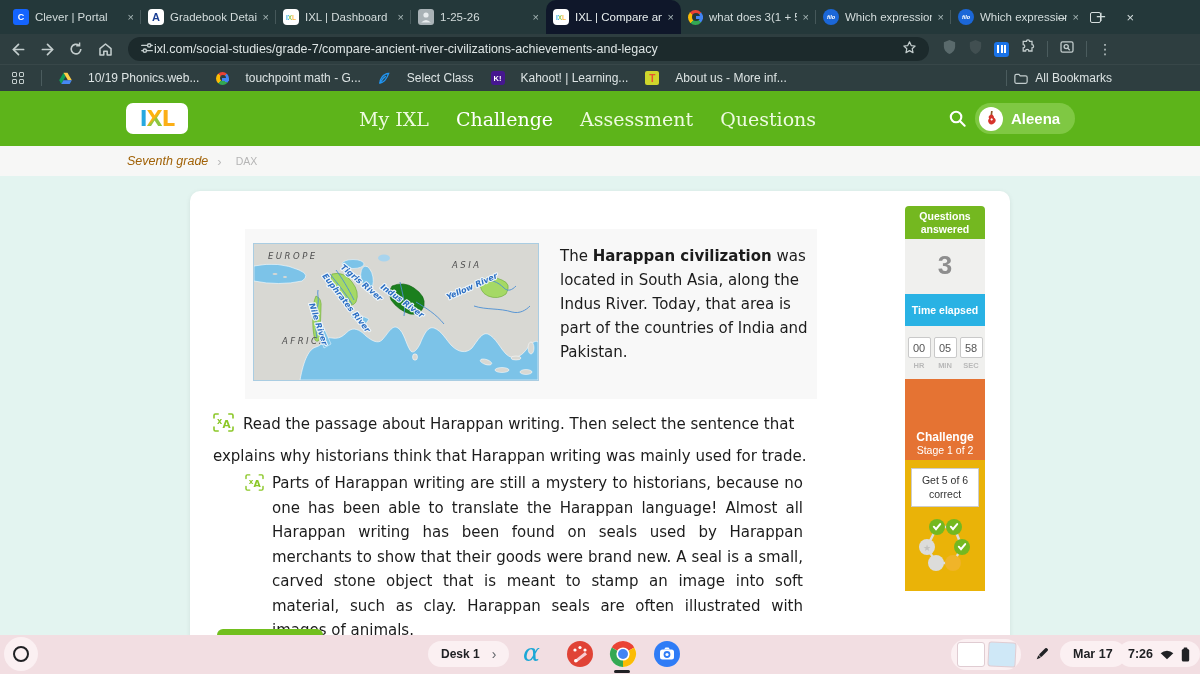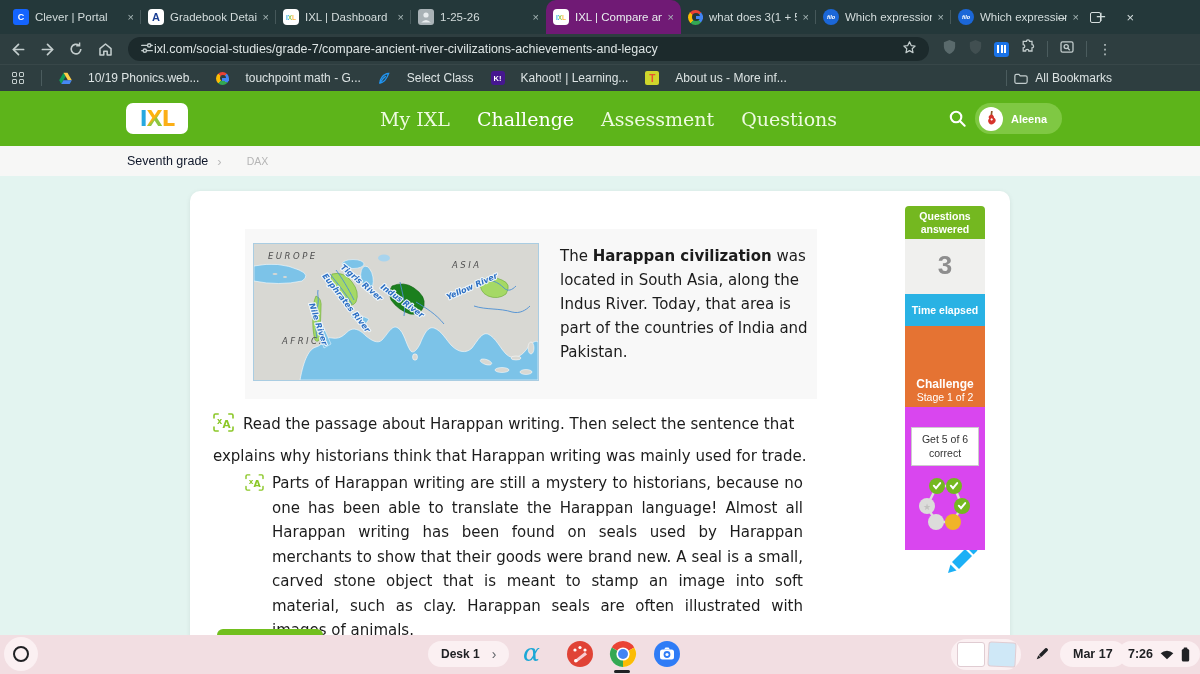--- a/index.html
+++ b/index.html
@@ -4,21 +4,21 @@
 <style>
   html,body{margin:0;padding:0;}
   body{width:1200px;height:674px;overflow:hidden;font-family:"Liberation Sans",sans-serif;background:#e3f4f0;}
   .window{position:relative;width:1200px;height:674px;}
 
   
   .tabstrip{height:34px;background:#24383a;display:flex;align-items:stretch;padding-left:6px;position:relative;}
   .tab{width:121px;display:flex;align-items:center;gap:6px;padding:0 7px;color:#d3dcdc;font-size:11.5px;position:relative;cursor:default;}
   .tab .title{flex:1;white-space:nowrap;overflow:hidden;}
   .tab .close{color:#a9b8b8;font-size:11px;flex:none;}
-  .tab.active{background:#701a75;border-radius:10px 10px 0 0;color:#e9efef;}
+  .tab.active{background:#0f172a;border-radius:10px 10px 0 0;color:#e9efef;}
   .tab:not(.active)+.tab:not(.active)::before{content:'';position:absolute;left:-1px;top:10px;height:14px;width:1px;background:#46585a;}
   .fav{width:16px;height:16px;border-radius:4px;flex:none;display:flex;align-items:center;justify-content:center;font-weight:bold;font-size:9px;overflow:hidden;}
   .fav.clever{background:#1464ff;color:#fff;border-radius:3px;}
   .fav.gradebook{background:#fff;color:#1b3f94;font-size:11px;}
   .fav.ixlfav{background:#fff;font-size:6.5px;letter-spacing:0;}
   .fav.ixlfav span{background:linear-gradient(90deg,#2aa9e0 0 34%,#8cc63f 34% 63%,#fbb03b 63%);-webkit-background-clip:text;background-clip:text;color:transparent;font-weight:800;}
   .fav.person{background:#a9b2b6;border-radius:3px;}
   .fav.filo{background:#1b67d8;border-radius:50%;color:#fff;font-size:5.5px;font-style:italic;}
   .gmark{width:15px;height:15px;border-radius:50%;position:relative;background:conic-gradient(from -45deg,#ea4335 0 25%,#4285f4 0 50%,#34a853 0 75%,#fbbc05 0 100%);flex:none;}
   .gmark::after{content:'';position:absolute;inset:3.5px;background:var(--hole,#24383a);border-radius:50%;}
@@ -46,33 +46,33 @@
   .kicon{width:14px;height:14px;background:#46178f;border-radius:3px;color:#fff;font-size:7.5px;font-weight:bold;display:flex;align-items:center;justify-content:center;}
   .ticon{width:14px;height:14px;background:#cfd62c;border-radius:2px;color:#e8542f;font-size:10px;font-weight:bold;display:flex;align-items:center;justify-content:center;}
   .allbm{margin-left:auto;display:flex;align-items:center;gap:7px;margin-right:76px;}
 
   
   .ixl-header{height:55px;background:#5db41a;position:relative;}
   .ixl-logo{position:absolute;left:126px;top:12px;width:62px;height:31px;background:#fff;border-radius:7px;display:flex;align-items:center;justify-content:center;font-family:"DejaVu Sans",sans-serif;font-weight:800;font-size:21px;letter-spacing:-1px;}
   .ixl-logo .li{color:#27a8e0;}
   .ixl-logo .lx{background:linear-gradient(135deg,#ffb20e 45%,#8cc63f 55%);-webkit-background-clip:text;background-clip:text;color:transparent;}
   .ixl-logo .ll{color:#fbaf17;}
-  .ixl-nav{position:absolute;left:380px;top:0;height:55px;display:flex;align-items:center;gap:27px;font-family:"DejaVu Serif","Liberation Serif",serif;font-size:19px;color:#edfadf;}
+  .ixl-nav{position:absolute;left:359px;top:0;height:55px;display:flex;align-items:center;gap:27px;font-family:"DejaVu Serif","Liberation Serif",serif;font-size:19px;color:#edfadf;}
   .ixl-nav .active{color:#ffffff;}
   .hdr-search{position:absolute;left:947px;top:17px;}
   .user-pill{position:absolute;left:975px;top:12px;height:31px;background:#7fc843;border-radius:17px;display:flex;align-items:center;padding:3px 15px 3px 4px;gap:8px;box-sizing:border-box;}
   .avatar{width:24px;height:24px;background:#fff;border-radius:50%;display:flex;align-items:center;justify-content:center;}
-  .user-name{color:#fff;font-size:11px;font-weight:bold;}
+  .user-name{color:#fff;font-size:15px;font-weight:bold;}
 
   
   .crumbbar{height:30px;background:#f7f7f6;display:flex;align-items:center;padding-left:127px;font-size:12.5px;gap:9px;}
-  .bc-grade{color:#0f172a;}
+  .bc-grade{color:#a16207;font-style:italic;}
   .bc-sep{color:#bbbbbb;font-size:13px;}
   .bc-skill{color:#3f3f3f;}
-  .bc-code{color:#b5b5b5;font-size:10.5px;margin-left:16px;}
+  .bc-code{color:#b5b5b5;font-size:10.5px;margin-left:5px;}
 
   
   .main{position:relative;height:460px;background:#e3f4f0;overflow:hidden;}
   .card{position:absolute;left:190px;top:15px;width:820px;height:520px;background:#fff;border-radius:10px 10px 0 0;box-shadow:0 1px 5px rgba(0,0,0,.08);}
 
   .intro-panel{position:absolute;left:55px;top:38px;width:572px;height:170px;background:#f8f8f8;box-sizing:border-box;padding:14px 0 0 8px;display:flex;}
   .mapbox{width:284px;height:136px;border:1px solid #aacde2;flex:none;}
   .intro-text{margin-left:21px;margin-top:1px;width:258px;font-family:"DejaVu Sans",sans-serif;font-size:15px;line-height:24px;color:#1c1c1c;}
 
   .question{position:absolute;left:23px;top:219px;width:645px;font-family:"DejaVu Sans",sans-serif;font-size:15px;line-height:29px;color:#1c1c1c;}
@@ -91,21 +91,21 @@
   .qa-body{background:#f0f0ee;text-align:center;padding:11px 0 13px;font-size:26px;font-weight:bold;color:#8e8e8e;}
   .te-head{background:#29b2e4;}
   .te-body{background:#f0f0ee;padding:11px 0 9px;}
   .time-row{display:flex;gap:3px;justify-content:center;}
   .tbox{width:21px;height:19px;background:#fff;border:1px solid #c9c9c9;border-radius:2px;font-size:11px;color:#555;display:flex;align-items:center;justify-content:center;}
   .tlabels{display:flex;gap:3px;justify-content:center;margin-top:3px;}
   .tlabels span{width:23px;text-align:center;font-size:7.5px;color:#b9b9b9;font-weight:bold;}
   .ch-head{background:#e57333;}
   .ch-title{font-size:12px;margin-top:48px;}
   .ch-stage{font-weight:normal;font-size:10.5px;}
-  .ch-body{background:#d946ef;padding:20px 6px 12px;}
+  .ch-body{background:#eab308;padding:8px 6px 12px;}
   .goal-box{background:#fff;border:1px solid #cccccc;text-align:center;font-size:10.5px;color:#333;padding:5px 2px;line-height:13.5px;}
   .dotswrap{margin-top:8px;text-align:center;}
 
   
   .shelf{position:absolute;left:0;bottom:0;width:1200px;height:39px;background:#f2dee2;z-index:20;}
   .launcher{position:absolute;left:4px;top:2px;width:34px;height:34px;border-radius:50%;background:#fbf0f2;display:flex;align-items:center;justify-content:center;}
   .launcher i{display:block;width:12px;height:12px;border:2.6px solid #202124;border-radius:50%;}
   .desk-pill{position:absolute;left:428px;top:6px;height:26px;background:#fbf0f2;border-radius:14px;display:flex;align-items:center;padding:0 13px;gap:12px;font-size:12px;color:#202124;font-weight:bold;box-sizing:border-box;}
   .desk-pill .chev{color:#5f6368;font-weight:normal;font-size:14px;}
   .alpha-icon{position:absolute;left:523px;top:3px;font-size:25px;color:#1ba7d6;font-style:italic;font-family:"DejaVu Serif",serif;}
@@ -443,20 +443,32 @@
             <path d="M26.5,10.5 L29.5,7.5 Q32,5 34.5,7.5 L36.5,9.5 Q39,12 36.5,14.5 L33.5,17.5 Z"></path>
             <path d="M10.5,27.5 L16.5,33.5 L8,36 Z"></path>
           </g>
         </svg>
       </div>
 
       <aside class="stats">
         <div class="stat-head qa-head">Questions answered</div>
         <div class="qa-body">3</div>
         <div class="stat-head te-head">Time elapsed</div>
+        <div class="te-body">
+          <div class="time-row">
+            <span class="tbox">00</span>
+            <span class="tbox">05</span>
+            <span class="tbox">58</span>
+          </div>
+          <div class="tlabels">
+            <span>HR</span>
+            <span>MIN</span>
+            <span>SEC</span>
+          </div>
+        </div>
         <div class="stat-head ch-head">
           <span class="ch-title">Challenge</span>
           <span class="ch-stage">Stage 1 of 2</span>
         </div>
         <div class="ch-body">
           <div class="goal-box">Get 5 of 6 correct</div>
           <div class="dotswrap">
             <svg width="68" height="60" viewBox="0 0 68 60">
               <g stroke="#dedddb" stroke-width="2.5">
                 <line x1="26" y1="12" x2="43" y2="12"></line>

